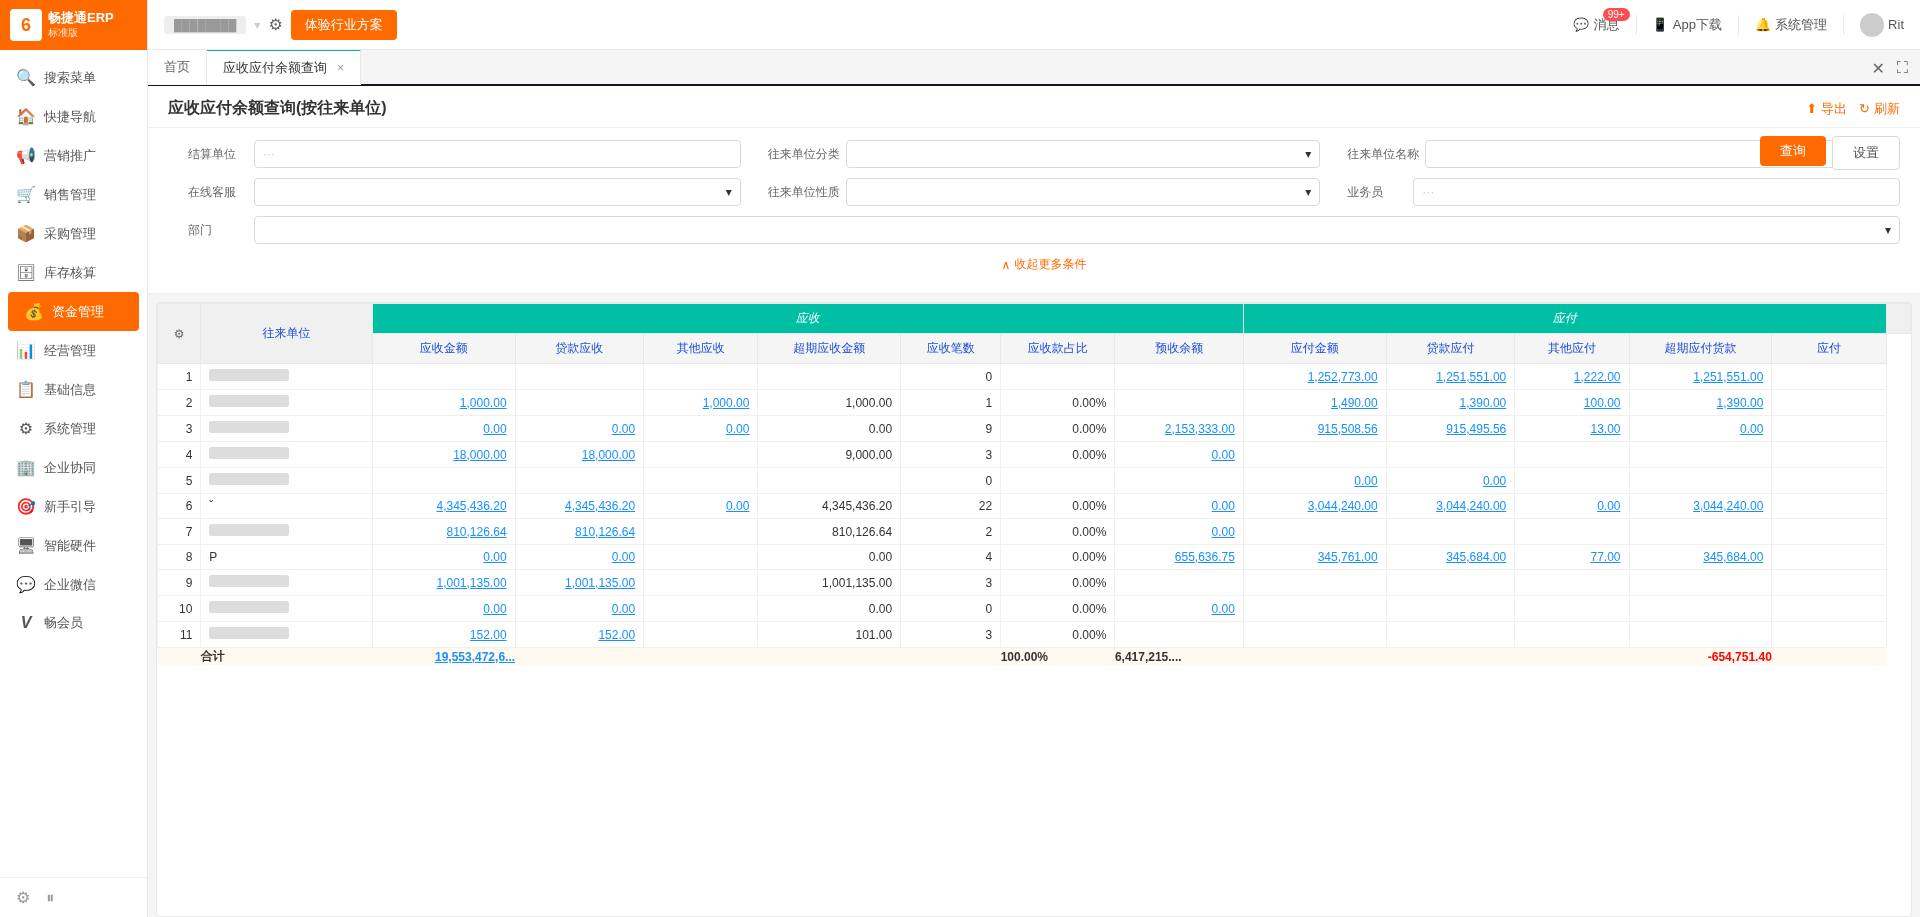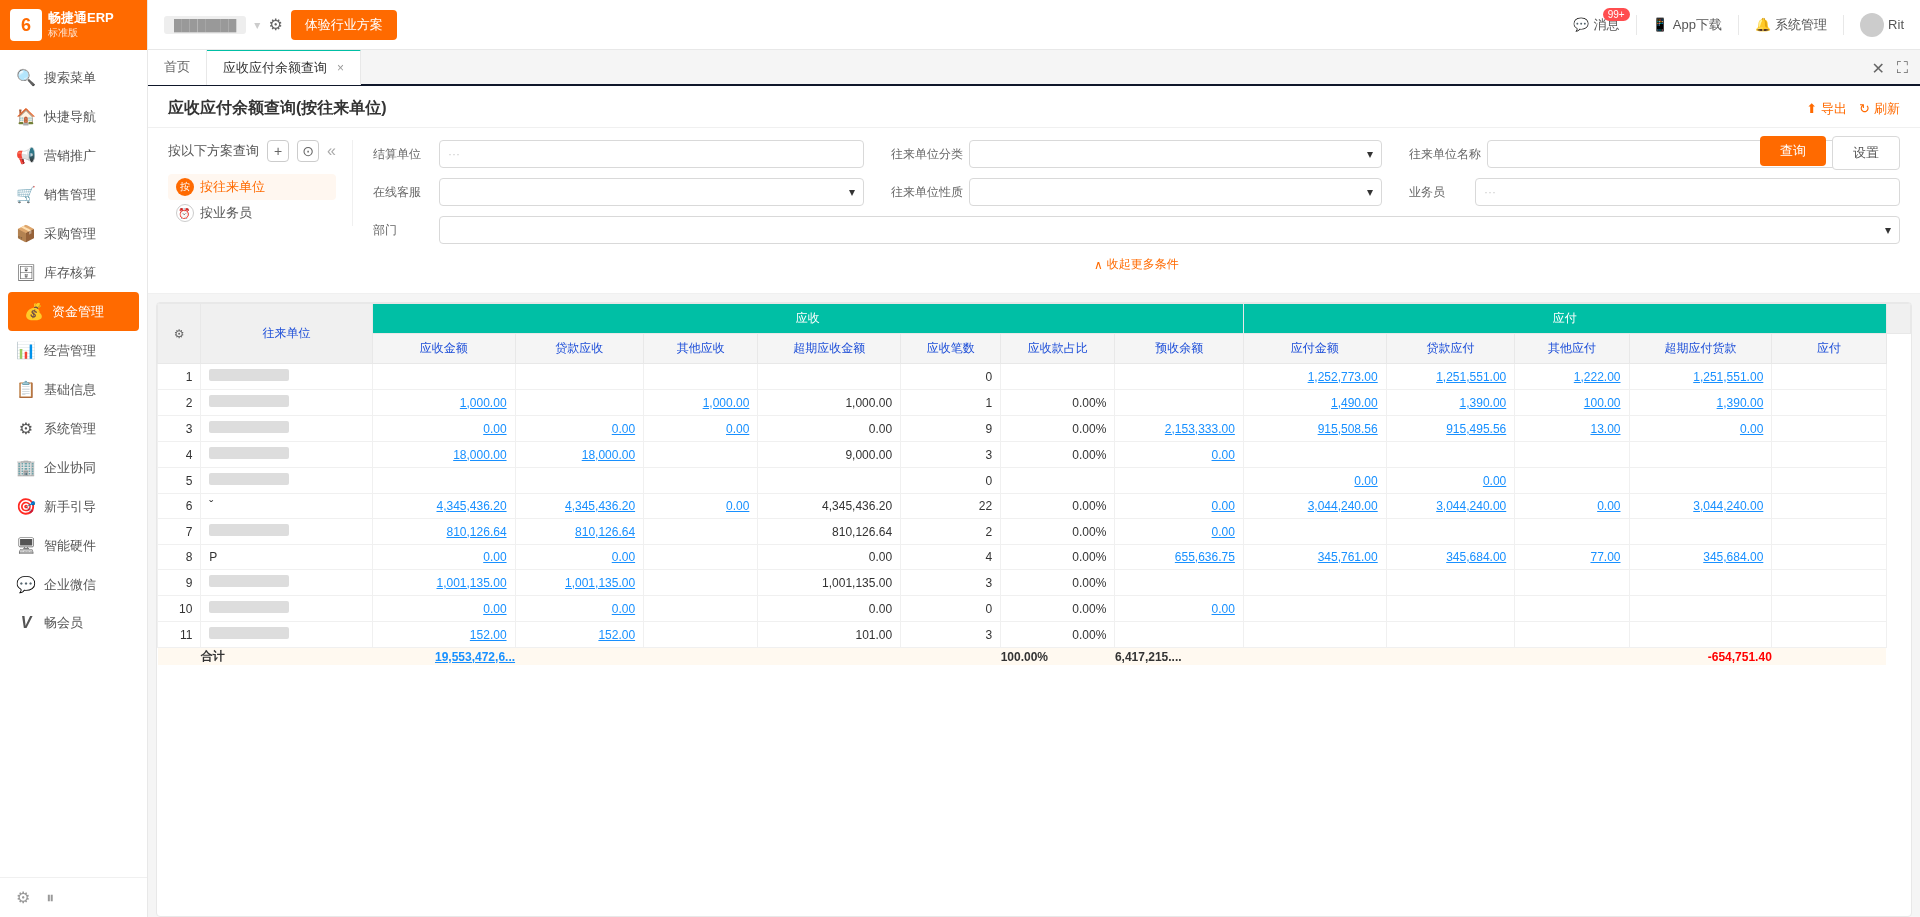--- a/index.html
+++ b/index.html
@@ -157,21 +157,21 @@
     .td-left { text-align: left; }
 
     
     .total-row td { background: #fff9f0; font-weight: bold; }
 
     
     .table-container::-webkit-scrollbar { width: 6px; height: 6px; }
     .table-container::-webkit-scrollbar-track { background: #f1f1f1; }
     .table-container::-webkit-scrollbar-thumb { background: #ccc; border-radius: 3px; }
 
-    .teal-header { background: #00bfa5 !important; color: #fff !important; }
+    .teal-header { background: #00bfa5 !important; color: #fff !important; font-style: italic; }
 
     .settings-icon-cell { color: #666; cursor: pointer; }
   </style>
 </head>
 <body>
 
 <div class="sidebar">
   <div class="sidebar-logo">
     <div class="sidebar-logo-icon">
         <span>6</span>
@@ -306,36 +306,20 @@
       <div class="btn-refresh">
         <span>↻</span>
         <span>刷新</span>
       </div>
     </div>
   </div>
 
   <div class="filter-area" style="position:relative;">
     <div style="display:flex; gap:0; align-items:flex-start;">
 
-      <div style="min-width:180px; padding-right:16px; border-right:1px solid #f0f0f0;">
-        <div class="filter-top">
-          <span class="filter-label">按以下方案查询</span>
-          <div class="filter-add-btn">+</div>
-          <div class="filter-scheme-btn">⊙</div>
-          <div class="filter-collapse">«</div>
-        </div>
-        <div class="filter-scheme-option" style="background:#fff7f0;border-radius:4px;">
-          <div class="scheme-icon">按</div>
-          <span>按往来单位</span>
-        </div>
-        <div class="filter-scheme-option" style="color:#555;">
-          <span style="width:18px;height:18px;border:1px solid #ccc;border-radius:50%;display:flex;align-items:center;justify-content:center;font-size:10px;">⏰</span>
-          <span>按业务员</span>
-        </div>
-      </div>
 
       <div style="flex:1; padding-left:20px;">
         <div class="filter-rows">
 
           <div class="filter-row">
             <div class="filter-group">
               <span class="filter-field-label">结算单位</span>
               <div class="filter-input" style="min-width:200px;">
                 <span style="color:#ccc;">···</span>
               </div>

